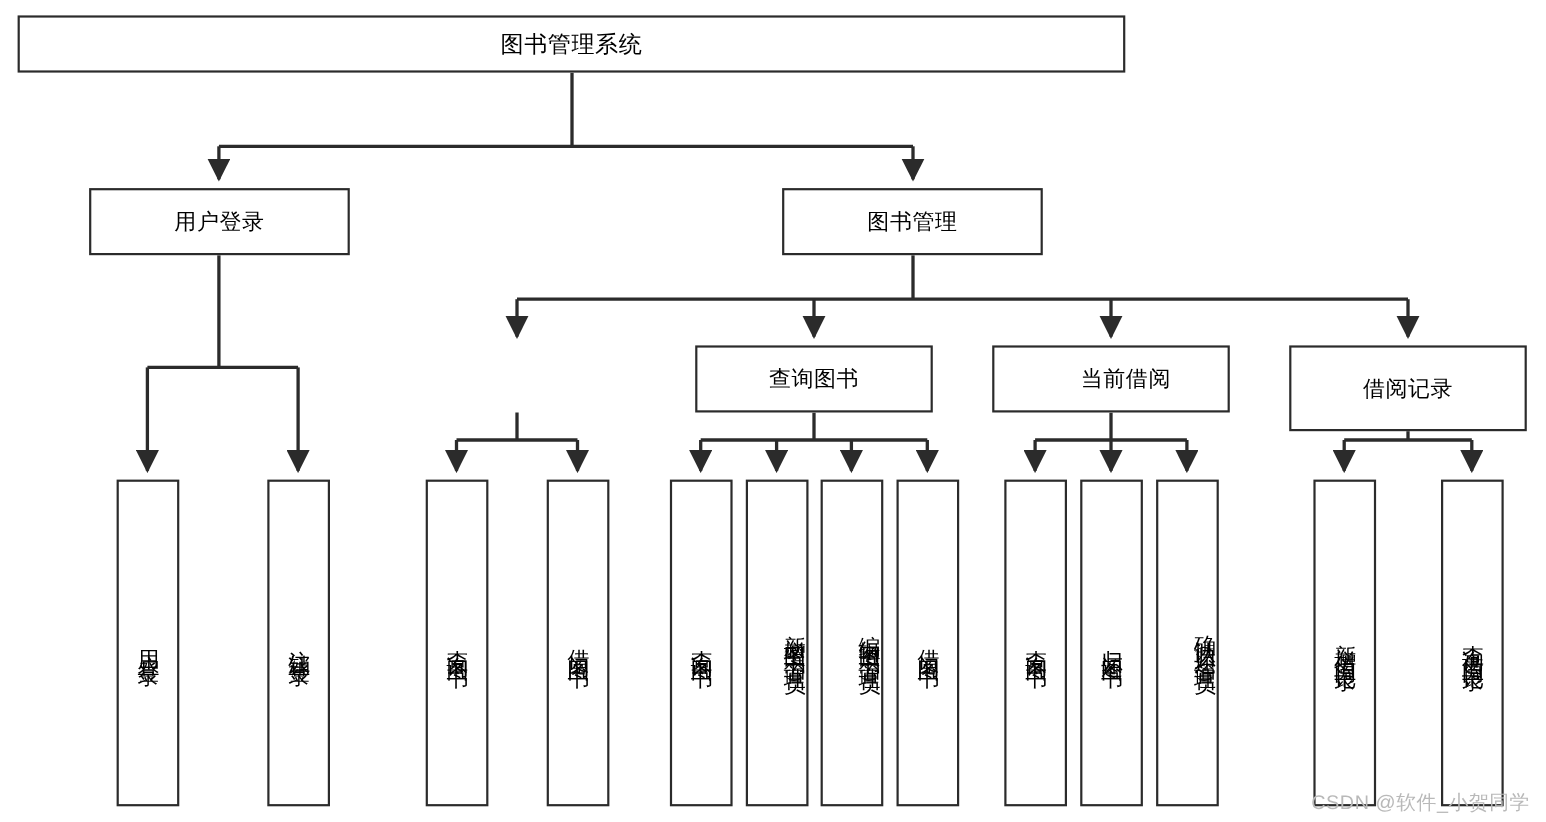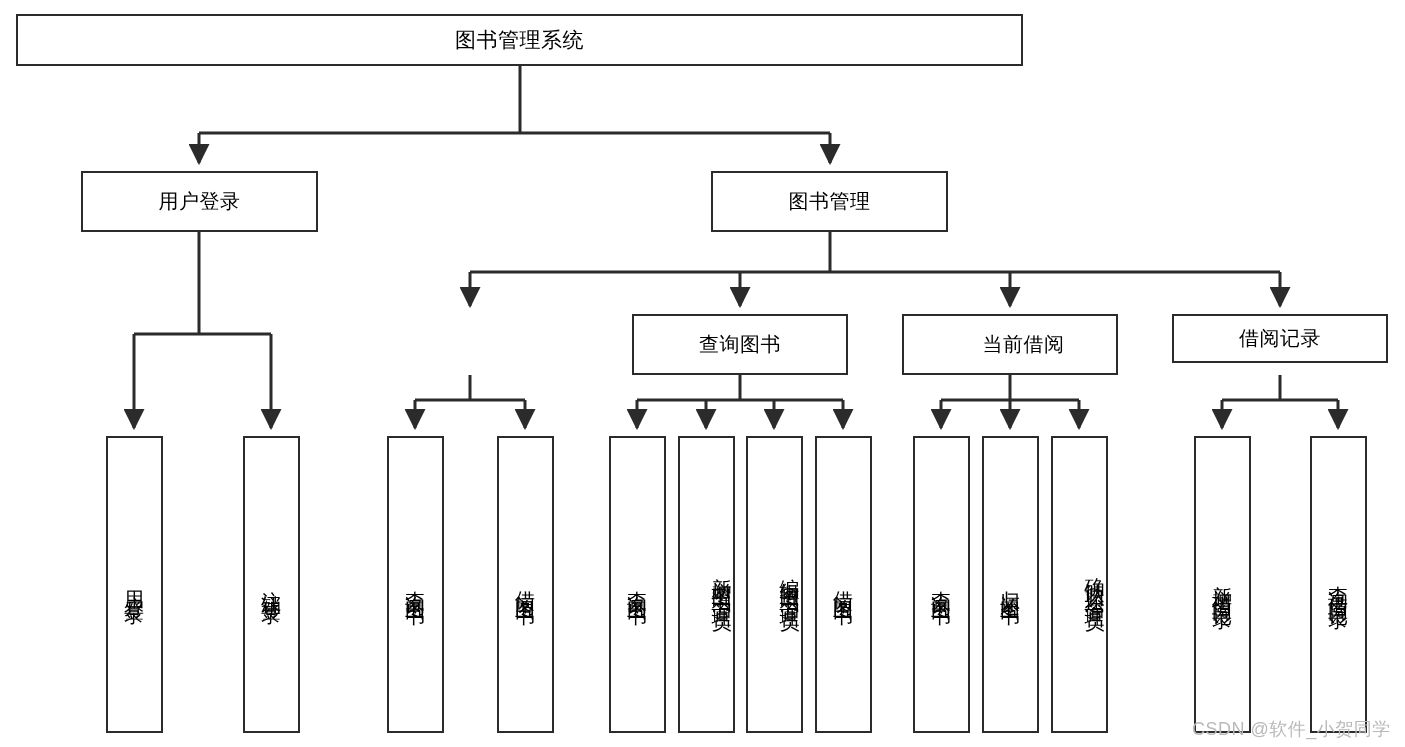--- a/index.html
+++ b/index.html
@@ -121,21 +121,21 @@
     </g>
   </svg>
 
   <div class="node root" style="left:16px; top:14px; width:1007px; height:52px;">图书管理系统</div>
 
   <div class="node mid" style="left:81px; top:171px; width:237px; height:61px;">用户登录</div>
   <div class="node mid" style="left:711px; top:171px; width:237px; height:61px;">图书管理</div>
 
   <div class="node mid" style="left:632px; top:314px; width:216px; height:61px;">查询图书</div>
   <div class="node mid" style="left:902px; top:314px; width:216px; height:61px;padding-left:27px;">当前借阅</div>
-  <div class="node mid" style="left:1172px; top:314px; width:216px; height:49px;">借阅记录</div>
+  <div class="node mid" style="left:1172px; top:314px; width:216px; height:78px;">借阅记录</div>
 
   <div class="node leaf centeralign" style="left:106px; top:436px; width:57px; height:297px;">用户登录</div>
   <div class="node leaf centeralign" style="left:243px; top:436px; width:57px; height:297px;">注销登录</div>
 
   <div class="node leaf centeralign" style="left:387px; top:436px; width:57px; height:297px;">查询图书</div>
   <div class="node leaf centeralign" style="left:497px; top:436px; width:57px; height:297px;">借阅图书</div>
 
   <div class="node leaf centeralign" style="left:609px; top:436px; width:57px; height:297px;">查询图书</div>
   <div class="node leaf topalign" style="left:678px; top:436px; width:57px; height:297px;">新增图书（管理员）</div>
   <div class="node leaf topalign" style="left:746px; top:436px; width:57px; height:297px;">编辑图书（管理员）</div>

